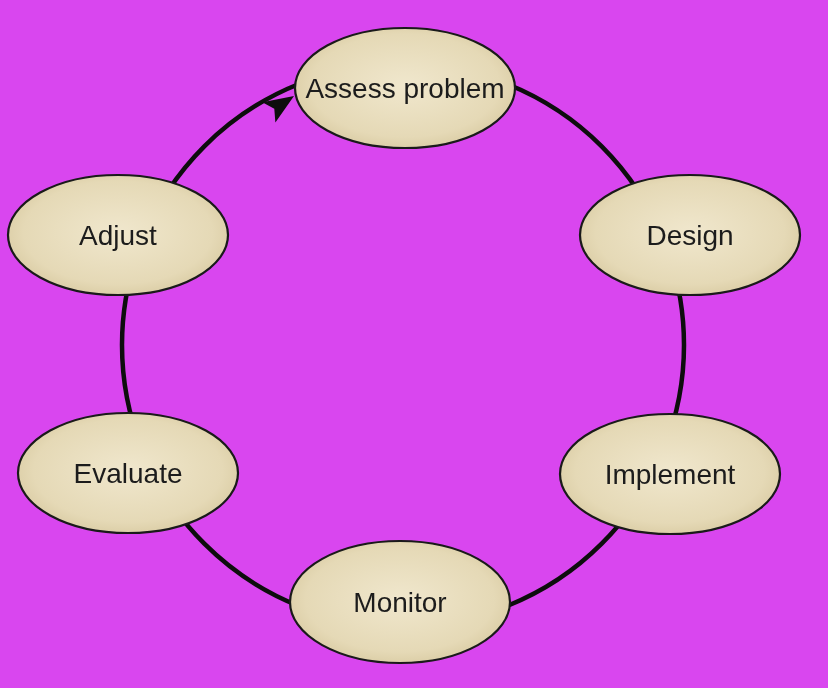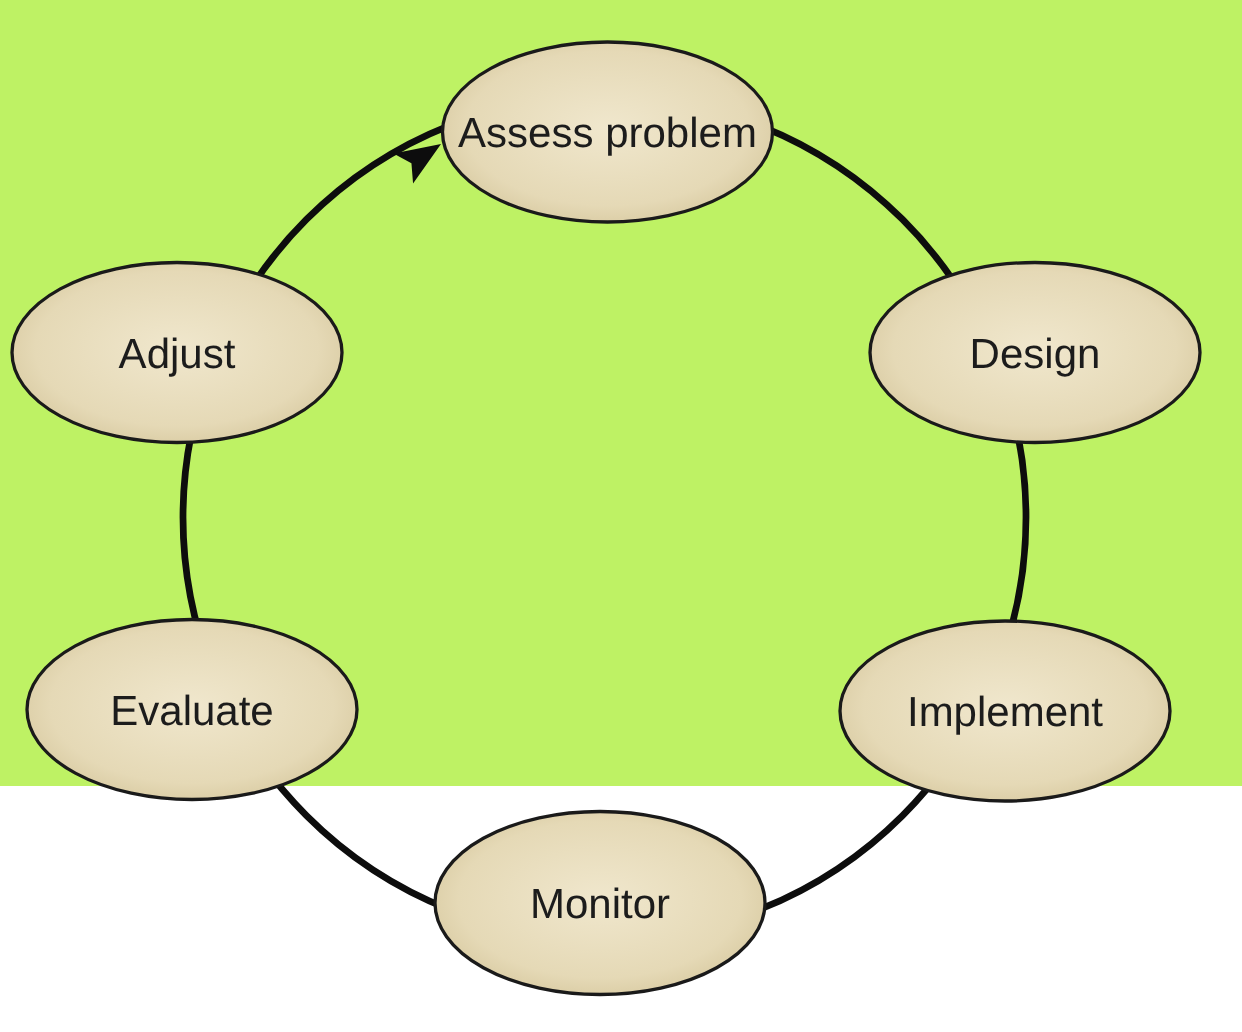--- a/index.html
+++ b/index.html
@@ -6,22 +6,22 @@
     margin: 0;
     padding: 0;
     background: #ffffff;
     width: 828px;
     height: 688px;
     overflow: hidden;
   }
   .stage {
     position: relative;
     width: 828px;
-    height: 524px;
-    background: #bef264;
+    height: 688px;
+    background: #d946ef;
   }
   svg { display: block; }
   .ring {
     fill: none;
     stroke-width: 4.5px;
     stroke-linecap: round;
   }
   .node-shape {
     stroke-width: 2.2px;
     fill: url(#nodeGrad);

